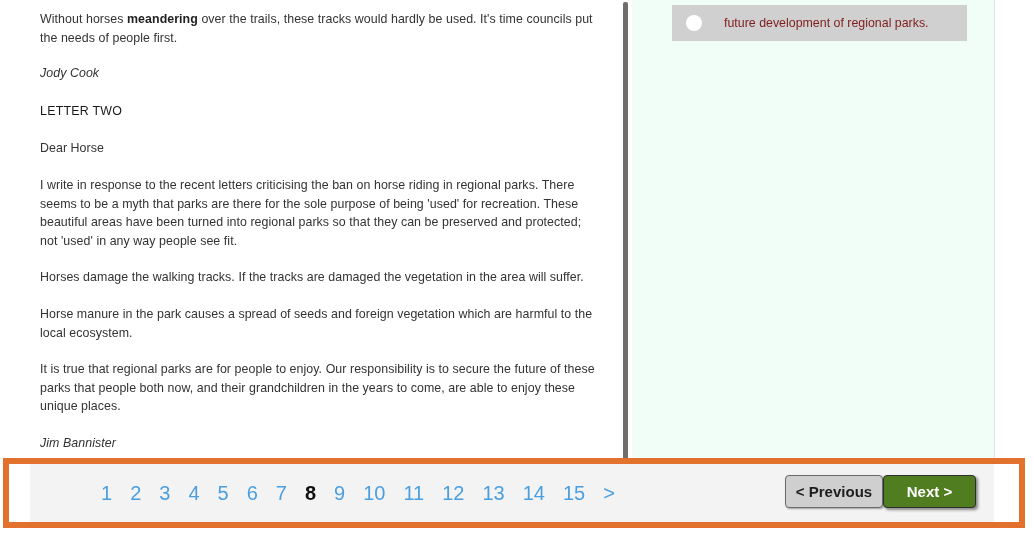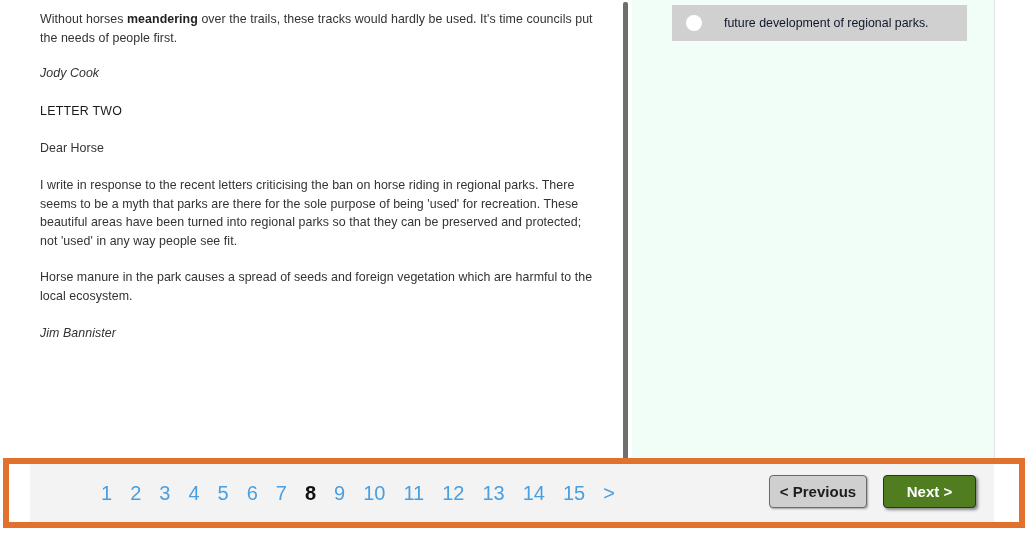--- a/index.html
+++ b/index.html
@@ -107,21 +107,21 @@
     width: 16px;
     height: 16px;
     border-radius: 50%;
     background: #ffffff;
     margin-left: 14px;
     flex: 0 0 auto;
   }
   #answer-option-row .opt-text {
     margin-left: 22px;
     font-size: 12.4px;
-    color: #0f172a;
+    color: #7f1d1d;
     line-height: 16px;
   }
   #pane-right-white {
     position: absolute;
     left: 996px;
     top: 0;
     width: 38px;
     height: 458px;
     background: #ffffff;
   }
@@ -195,21 +195,21 @@
     width: 98px;
     height: 33px;
     background: #cfcfcf;
     color: #1d1d1d;
     border: 1px solid #6b6b6b;
     box-shadow: 1px 1px 2px rgba(0,0,0,.35);
   }
   #next-button {
     width: 93px;
     height: 33px;
-    margin-left: 16px;
+    margin-left: 0;
     background: #4f7d20;
     color: #ffffff;
     border: 1px solid #2f2f2f;
     box-shadow: 2px 2px 3px rgba(0,0,0,.45);
     text-align: center;
   }
 </style>
 </head>
 <body>
 
@@ -220,23 +220,25 @@
     <p class="para tight"><span>Without horses </span><b>meandering</b><span> over the trails, these tracks would hardly be used. It's time councils put the needs of people first.</span></p>
 
     <p class="para signature">Jody Cook</p>
 
     <p class="para heading">LETTER TWO</p>
 
     <p class="para">Dear Horse</p>
 
     <p class="para">I write in response to the recent letters criticising the ban on horse riding in regional parks. There seems to be a myth that parks are there for the sole purpose of being 'used' for recreation. These beautiful areas have been turned into regional parks so that they can be preserved and protected; not 'used' in any way people see fit.</p>
 
+    <p class="para">Horses damage the walking tracks. If the tracks are damaged the vegetation in the area will suffer.</p>
 
     <p class="para">Horse manure in the park causes a spread of seeds and foreign vegetation which are harmful to the local ecosystem.</p>
 
+    <p class="para">It is true that regional parks are for people to enjoy. Our responsibility is to secure the future of these parks that people both now, and their grandchildren in the years to come, are able to enjoy these unique places.</p>
 
     <p class="para signature">Jim Bannister</p>
   </div>
 
   <div id="passage-scrollbar">
     <div class="track"></div>
     <div class="thumb"></div>
   </div>
 
   <div id="question-pane">

